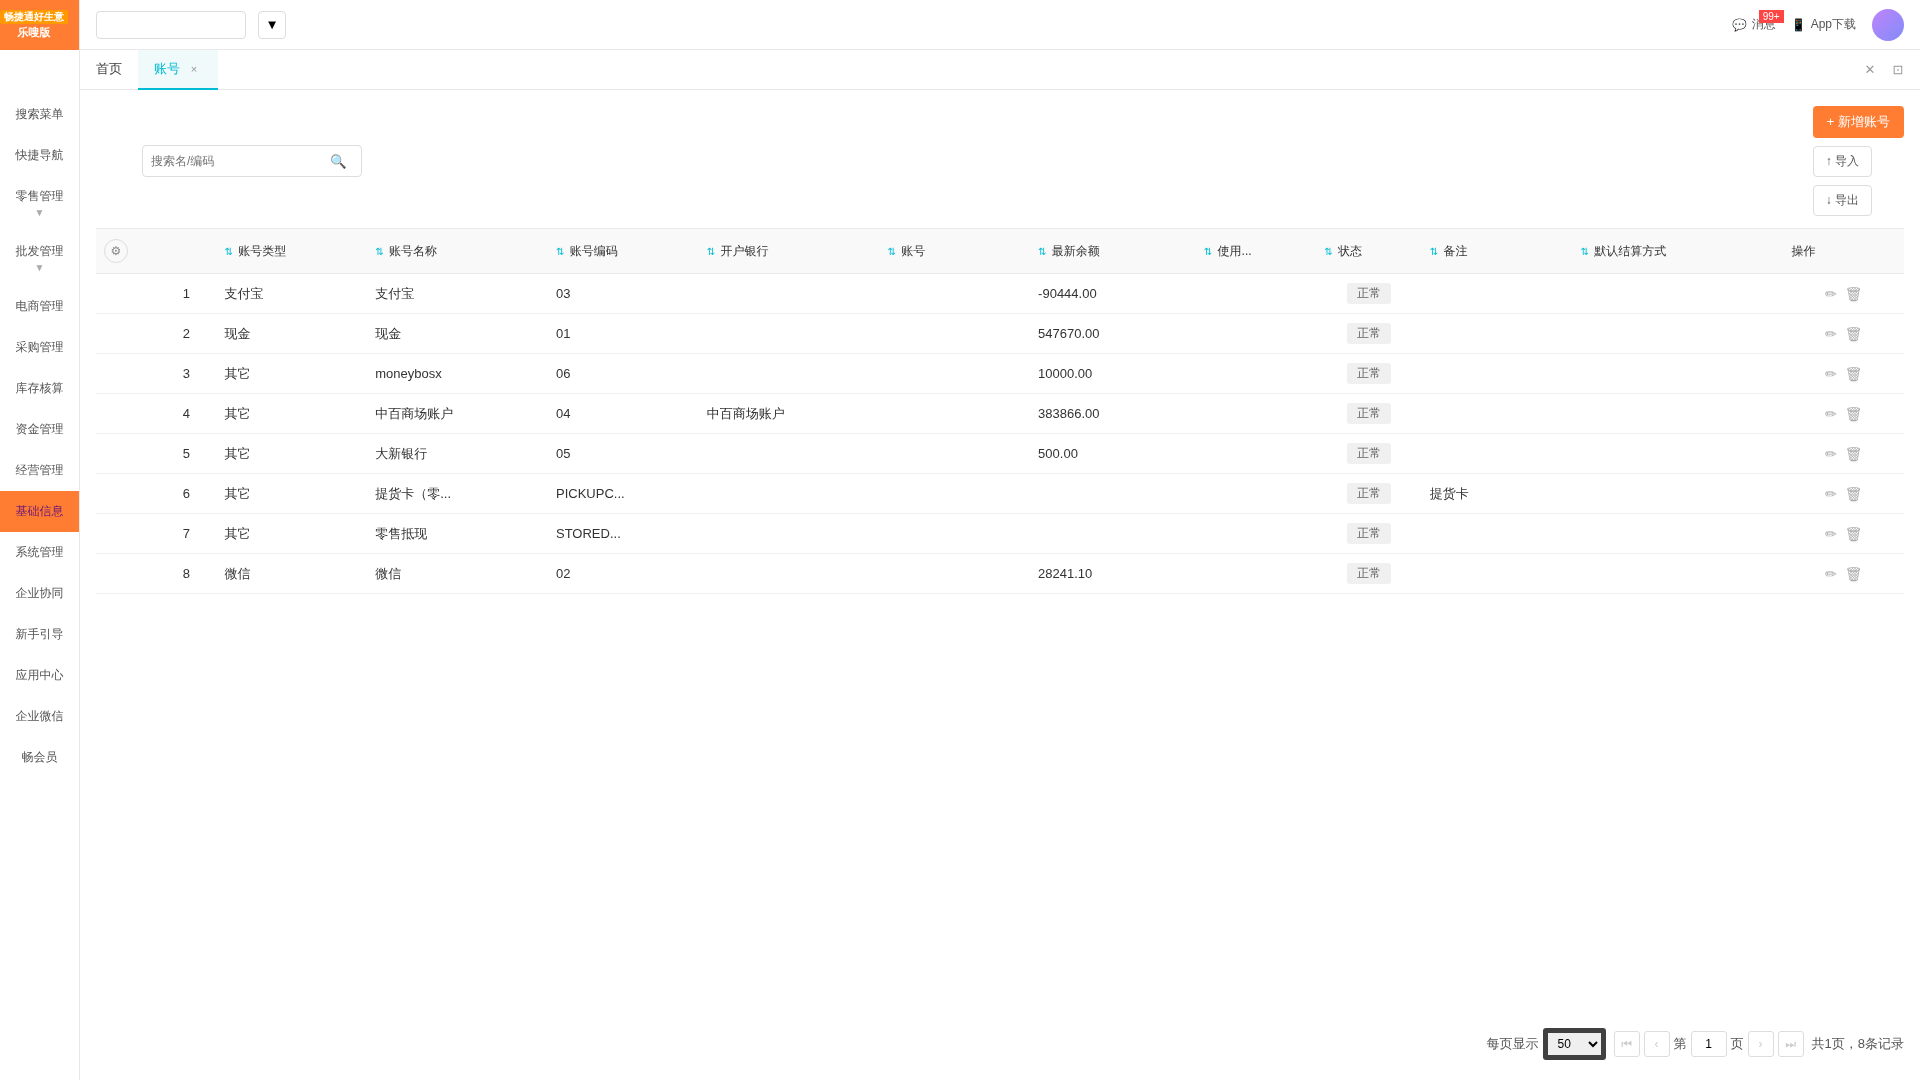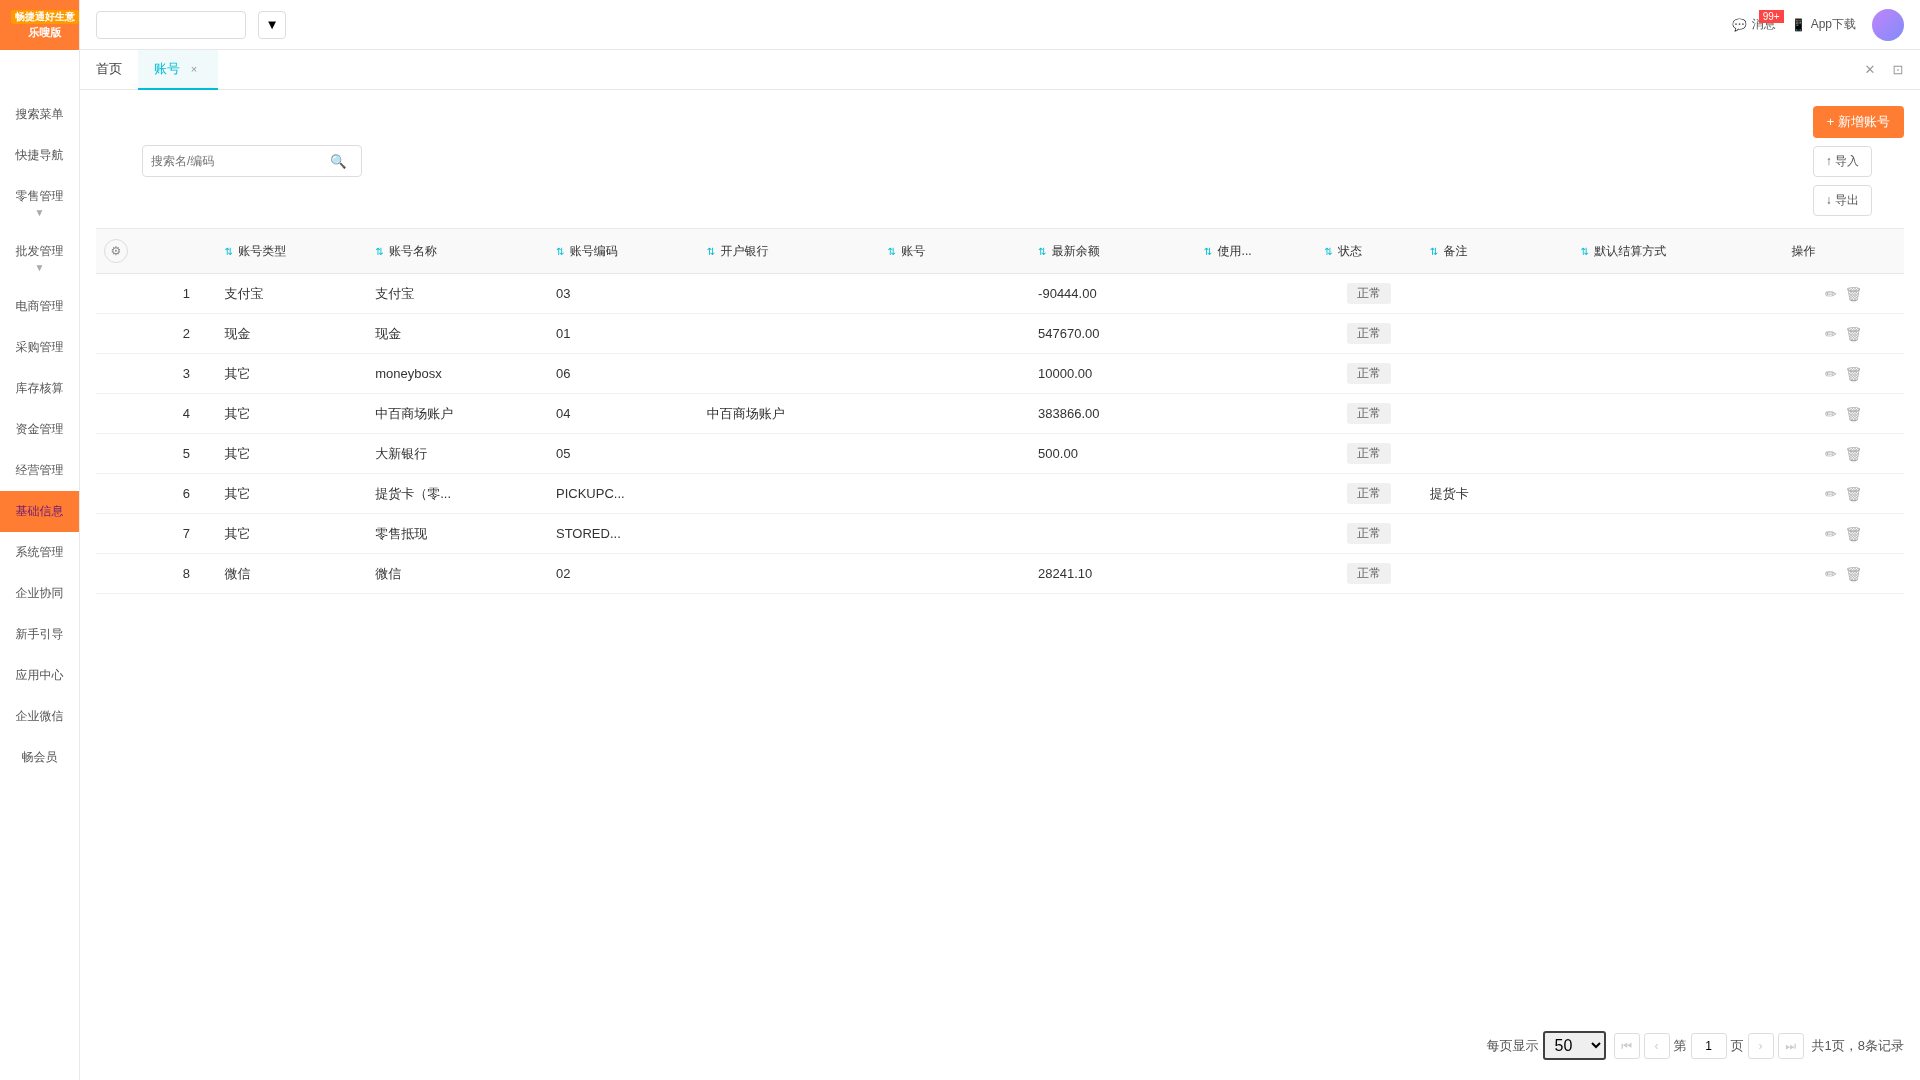--- a/index.html
+++ b/index.html
@@ -12,21 +12,21 @@
       display: flex;
       flex-direction: column;
       border-right: 1px solid #e8e8e8;
       flex-shrink: 0;
     }
     .sidebar-logo {
       background: #ff7c33;
       height: 50px;
       display: flex;
       align-items: center;
-      justify-content: flex-end;
+      justify-content: flex-start;
       color: white;
       font-size: 11px;
       font-weight: bold;
     }
     .sidebar-logo-inner {
       text-align: center;
       line-height: 1.2;
     }
     .sidebar-logo-top {
       font-size: 10px;
@@ -341,24 +341,24 @@
       font-size: 13px;
       color: #555;
       margin-top: auto;
     }
     .page-size-select {
       display: flex;
       align-items: center;
       gap: 4px;
     }
     .page-size-select select {
-      border: 2px solid #404040;
+      border: 5px solid #404040;
       border-radius: 3px;
       padding: 3px 6px;
-      font-size: 16px;
+      font-size: 12px;
     }
     .page-nav {
       display: flex;
       align-items: center;
       gap: 4px;
     }
     .page-btn {
       width: 26px;
       height: 26px;
       border: 1px solid #ddd;

